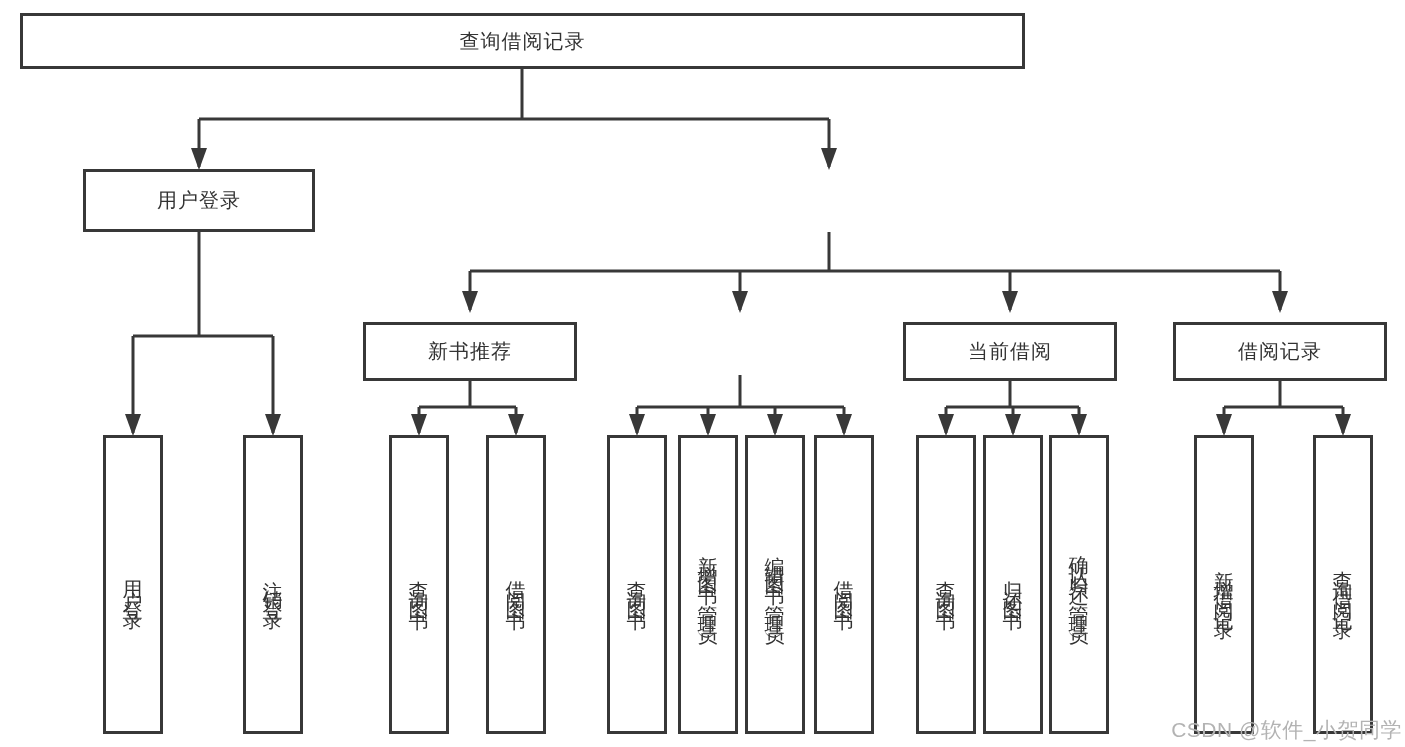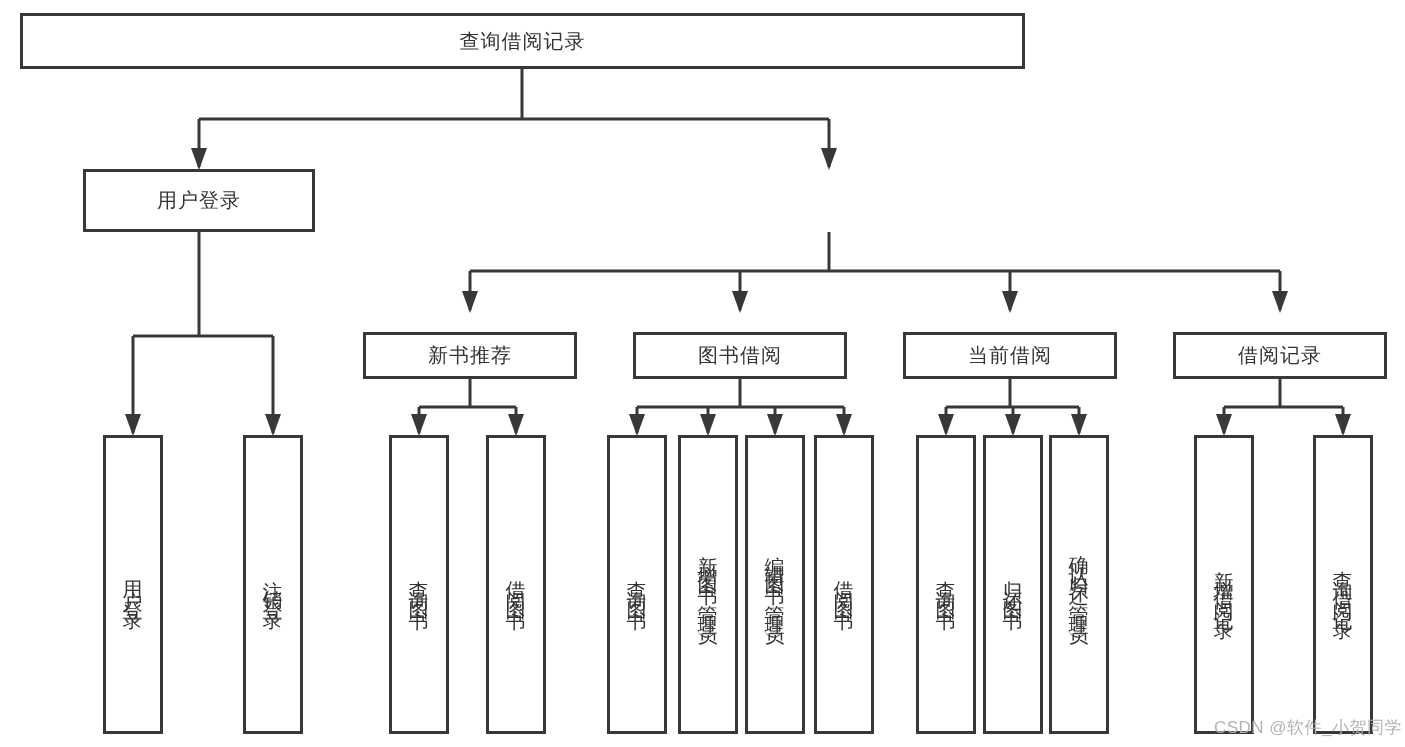--- a/index.html
+++ b/index.html
@@ -29,21 +29,21 @@
     z-index: 2;
   }
   .h-label {
     font-size: 20px;
     letter-spacing: 1px;
     white-space: nowrap;
   }
   .root  { left: 20px;  top: 13px;  width: 1005px; height: 56px; }
   .lvl2a { left: 83px;  top: 169px; width: 232px;  height: 63px; }
   .lvl2b { left: 713px; top: 169px; width: 232px;  height: 63px; }
-  .lvl3  { top: 332px; width: 214px; height: 47px; }
+  .lvl3  { top: 322px; width: 214px; height: 59px; }
   .l3a { left: 363px; }
   .l3b { left: 633px; }
   .l3c { left: 903px; }
   .l3d { left: 1173px; }
   .leaf { top: 435px; width: 60px; height: 299px; }
   .v-label {
     writing-mode: vertical-rl;
     text-orientation: mixed;
     font-size: 20px;
     letter-spacing: 10px;
@@ -60,21 +60,21 @@
   .lf7  { left: 814px; }
   .lf8  { left: 916px; }
   .lf9  { left: 983px; }
   .lf10 { left: 1049px; }
   .lf11 { left: 1194px; }
   .lf12 { left: 1313px; }
   .watermark {
     position: absolute;
     right: 3px;
     top: 716px;
-    font-size: 17px;
+    font-size: 21px;
     color: #b3b3b3;
     letter-spacing: 0.5px;
     z-index: 5;
     white-space: nowrap;
   }
 </style>
 </head>
 <body>
 
 <div class="canvas">
@@ -123,23 +123,20 @@
     <span class="h-label">查询借阅记录</span>
   </div>
 
   <div class="node lvl2a">
     <span class="h-label">用户登录</span>
   </div>
 
   <div class="node lvl3 l3a">
     <span class="h-label">新书推荐</span>
   </div>
-  <div class="node lvl3 l3b">
-    <span class="h-label">图书借阅</span>
-  </div>
   <div class="node lvl3 l3d">
     <span class="h-label">借阅记录</span>
   </div>
   <div class="node lvl3 l3c">
     <span class="h-label">当前借阅</span>
   </div>
 
   <div class="node leaf lf0">
     <span class="v-label">用户登录</span>
   </div>

